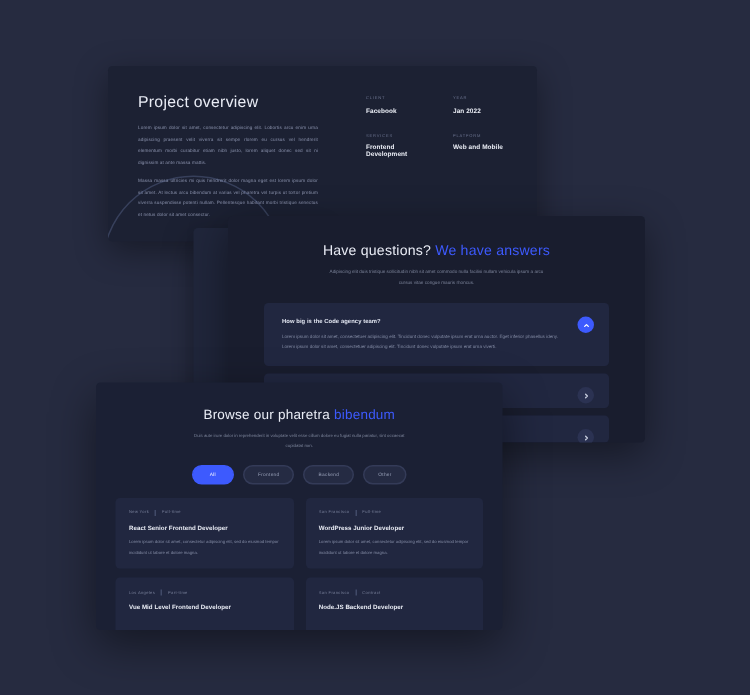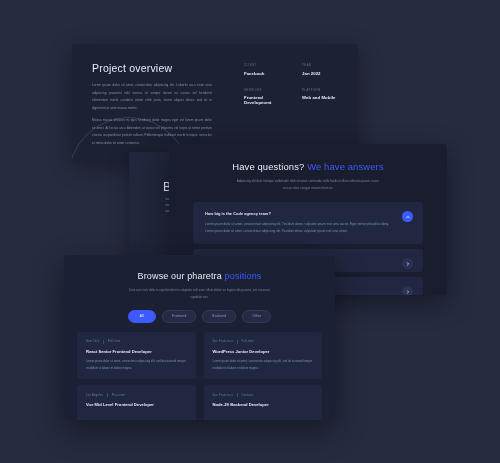--- a/index.html
+++ b/index.html
@@ -58,21 +58,21 @@
   .mid-line{
     position:absolute;left:36px;height:1.6px;border-radius:1px;
     background:#4a5274;
   }
   .mid-l1{top:46px;width:5px;}
   .mid-l2{top:52px;width:5px;}
   .mid-l3{top:58px;width:5px;}
 
   
   .p-faq{
-    left:169px;top:144px;width:278px;height:151px;
+    left:152px;top:144px;width:278px;height:151px;
     background:#191d2e;
     box-shadow:0 8px 26px rgba(0,0,0,.42);
   }
   .faq-head{text-align:center;padding:17px 0 0 0;}
   .faq-title{
     font-size:9.4px;font-weight:400;letter-spacing:.15px;color:#e9ecf5;margin:0;
   }
   .faq-title .accent{color:#3d5afe;}
   .faq-sub{
     margin:6px auto 0 auto;width:146px;
@@ -214,21 +214,21 @@
         </div>
       </div>
 
     </div>
   </div>
 
   <div class="panel p-jobs">
     <div class="jobs-head">
       <h2 class="jobs-title">
         <span>Browse our pharetra</span>
-        <span class="accent">positions</span>
+        <span class="accent">bibendum</span>
       </h2>
       <p class="jobs-sub">Duis aute irure dolor in reprehenderit in voluptate velit esse cillum dolore eu fugiat nulla pariatur, sint occaecat cupidatat non.</p>
     </div>
 
     <div class="pills">
       <div class="pill active">All</div>
       <div class="pill">Frontend</div>
       <div class="pill">Backend</div>
       <div class="pill">Other</div>
     </div>

